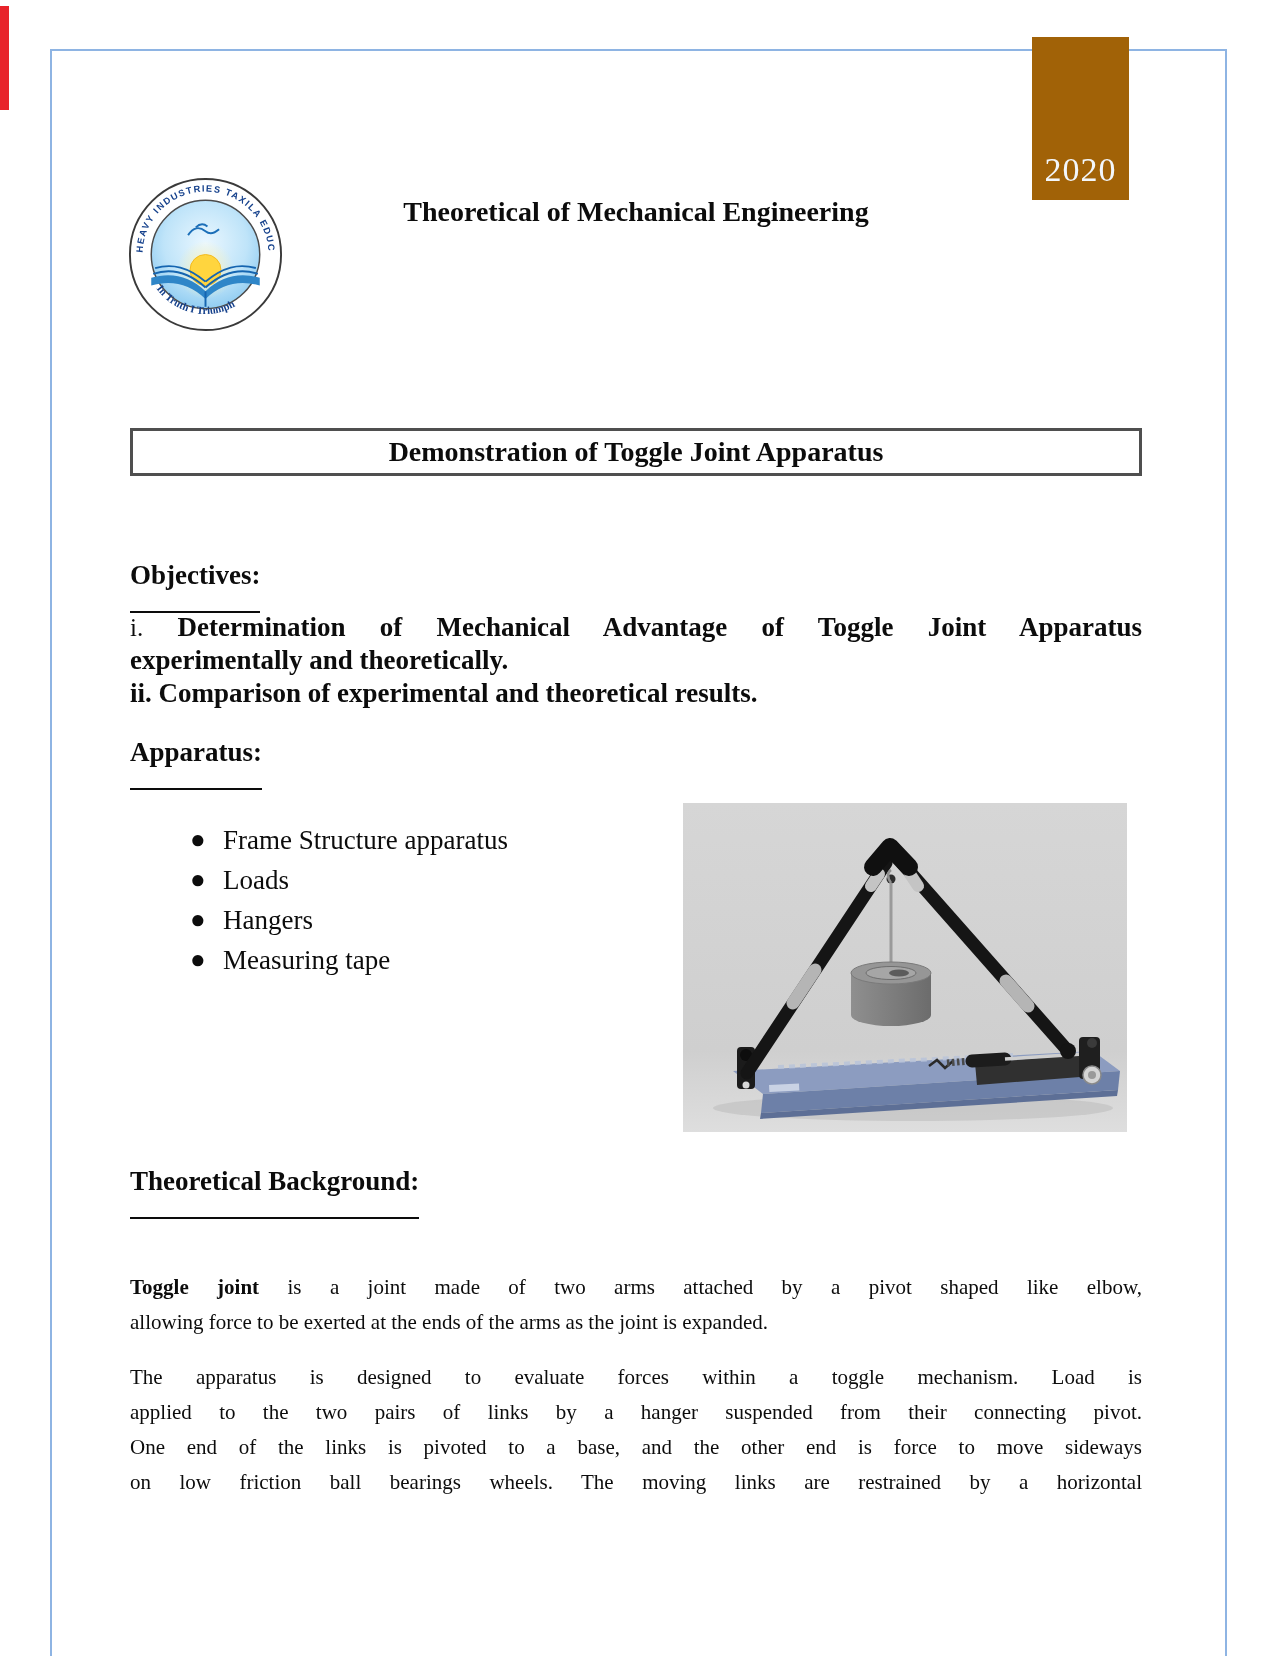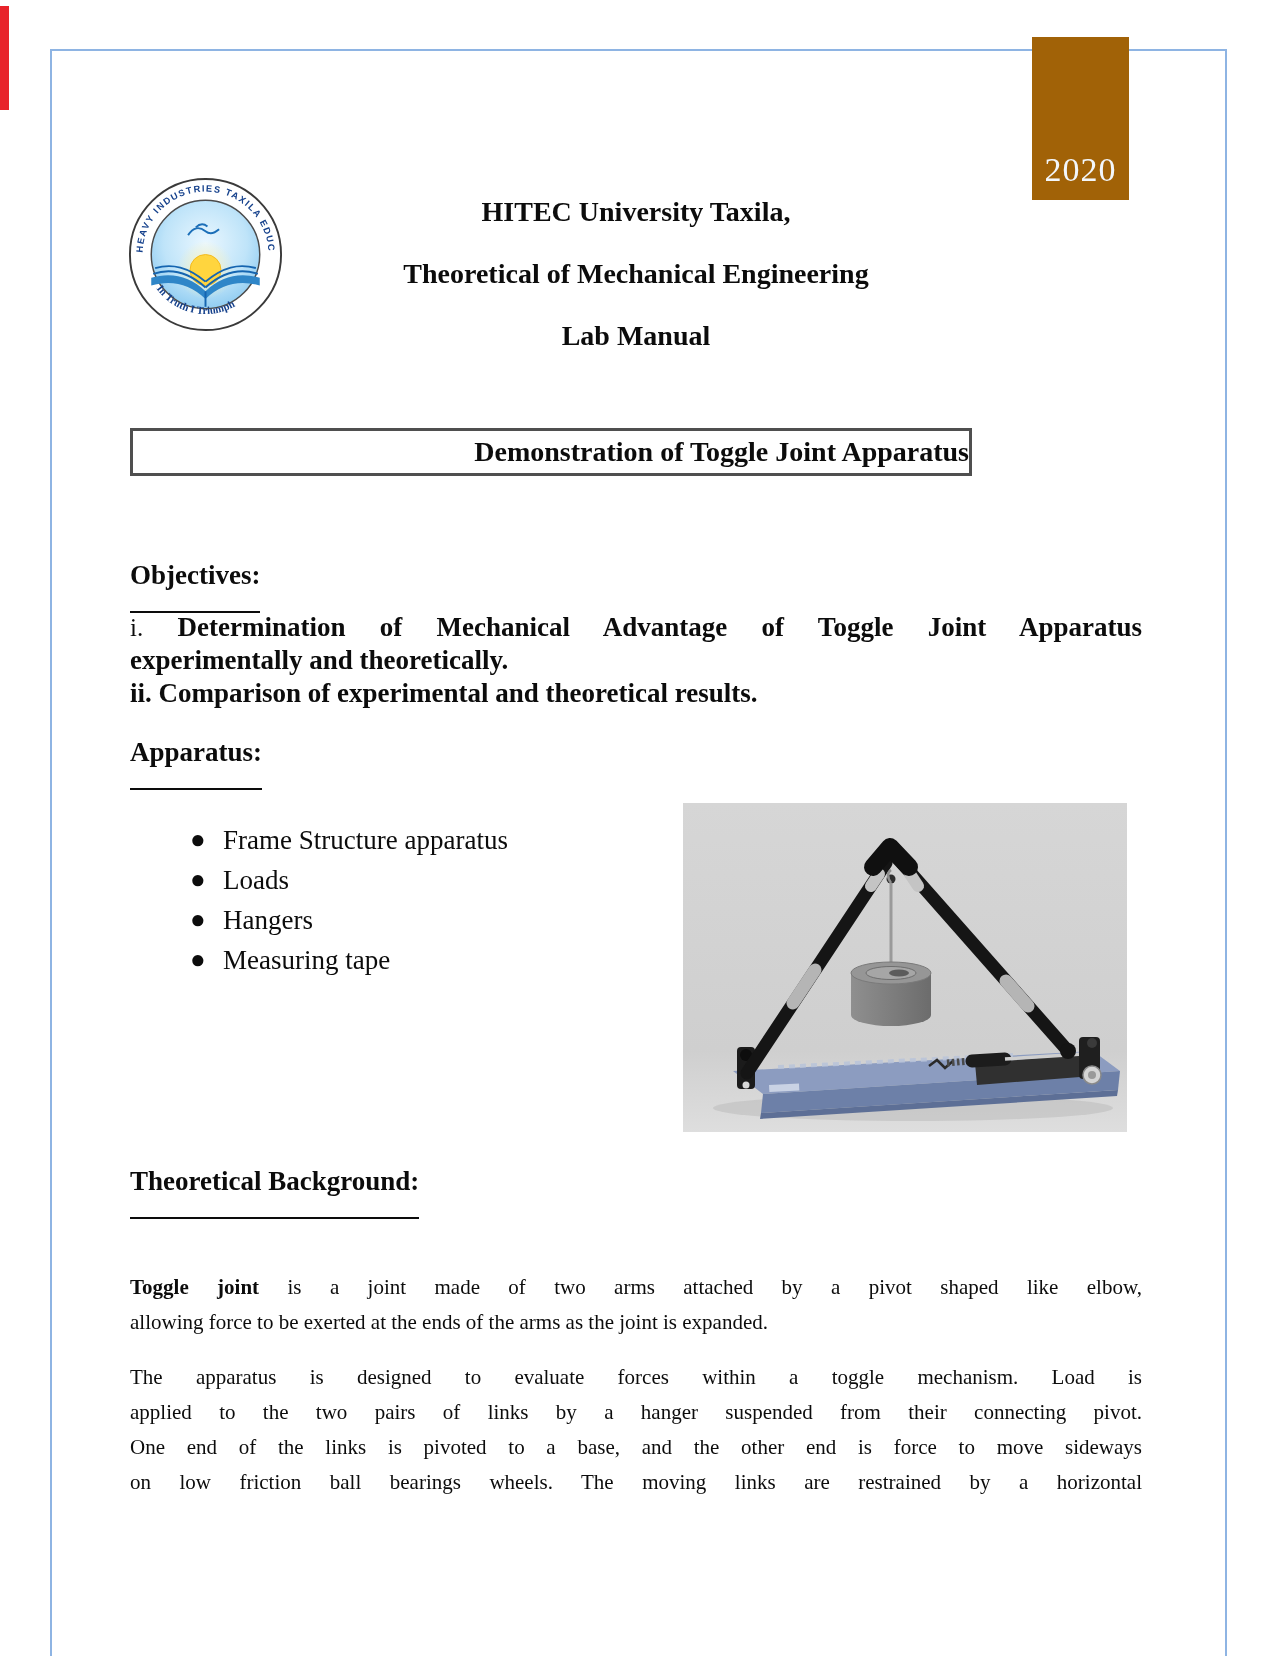--- a/index.html
+++ b/index.html
@@ -17,22 +17,22 @@
     position:absolute;left:1032px;top:37px;width:97px;height:163px;background:#a16207;z-index:2;
     display:flex;align-items:flex-end;justify-content:center;
   }
   .year-box .year{font-size:34px;color:#f3f7fb;line-height:1;padding-bottom:13px;letter-spacing:1px;}
   .logo{position:absolute;left:128px;top:177px;width:155px;height:155px;z-index:3;}
   .header-block{
     position:absolute;left:130px;top:181px;width:1012px;text-align:center;z-index:3;
     font-weight:bold;font-size:28px;line-height:62px;
   }
   .title-box{
-    position:absolute;left:130px;top:428px;width:842px;height:48px;box-sizing:border-box;
-    border:3px solid #4f4f4f;display:flex;align-items:center;justify-content:flex-end;z-index:3;
+    position:absolute;left:130px;top:428px;width:1012px;height:48px;box-sizing:border-box;
+    border:3px solid #4f4f4f;display:flex;align-items:center;justify-content:center;z-index:3;
   }
   .title-box .t{font-weight:bold;font-size:28px;}
   .hsec{
     position:absolute;left:130px;z-index:3;font-weight:bold;font-size:27px;line-height:34px;
   }
   .hsec .u{border-bottom:2px solid #0c0c0c;padding-bottom:19px;display:inline-block;}
   .col{position:absolute;left:130px;width:1012px;z-index:3;}
   .body-text{font-size:27px;line-height:33px;}
   .jl{text-align:justify;text-align-last:justify;}
   .b{font-weight:bold;}
@@ -91,23 +91,21 @@
         <path d="M26,100 C44,94 62,98 80,114"></path>
         <path d="M134,100 C116,94 98,98 80,114"></path>
         <path d="M28,94 C46,89 62,93 80,108"></path>
         <path d="M132,94 C114,89 98,93 80,108"></path>
       </g>
       <path d="M80,118 L80,134" stroke="#1565b0" stroke-width="2"></path>
     </g>
   </svg>
 
   <div class="header-block">
-    <div>HITEC University Taxila,</div>
     <div>Theoretical of Mechanical Engineering</div>
-    <div>Lab Manual</div>
   </div>
 
   <div class="title-box">
     <span class="t">Demonstration of Toggle Joint Apparatus</span>
   </div>
 
   <div class="hsec" style="top:558px;">
     <span class="u">Objectives:</span>
   </div>
 

